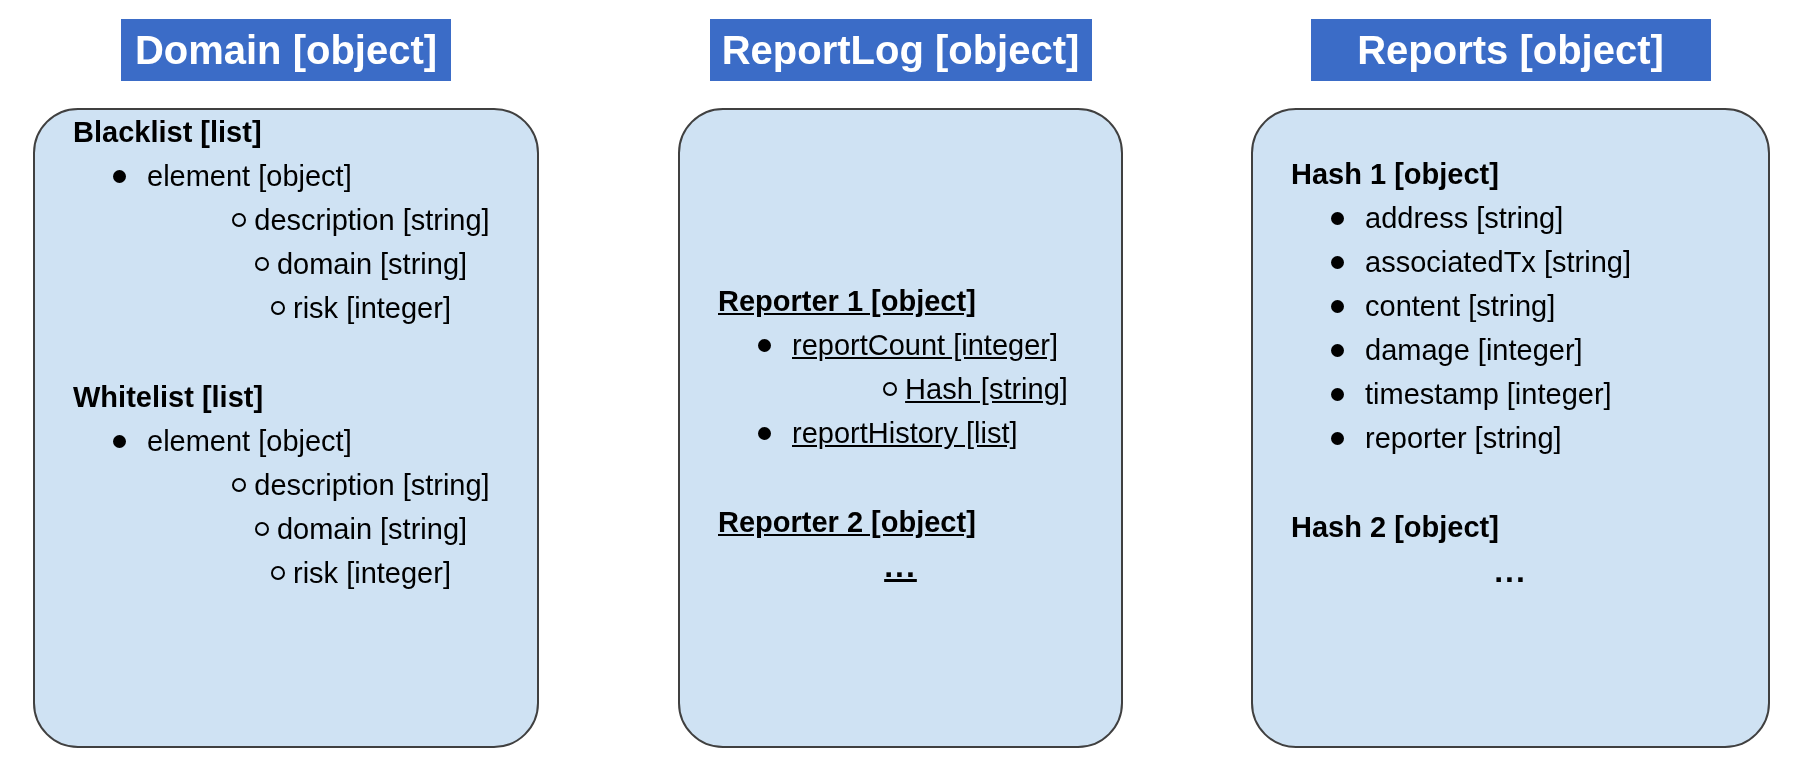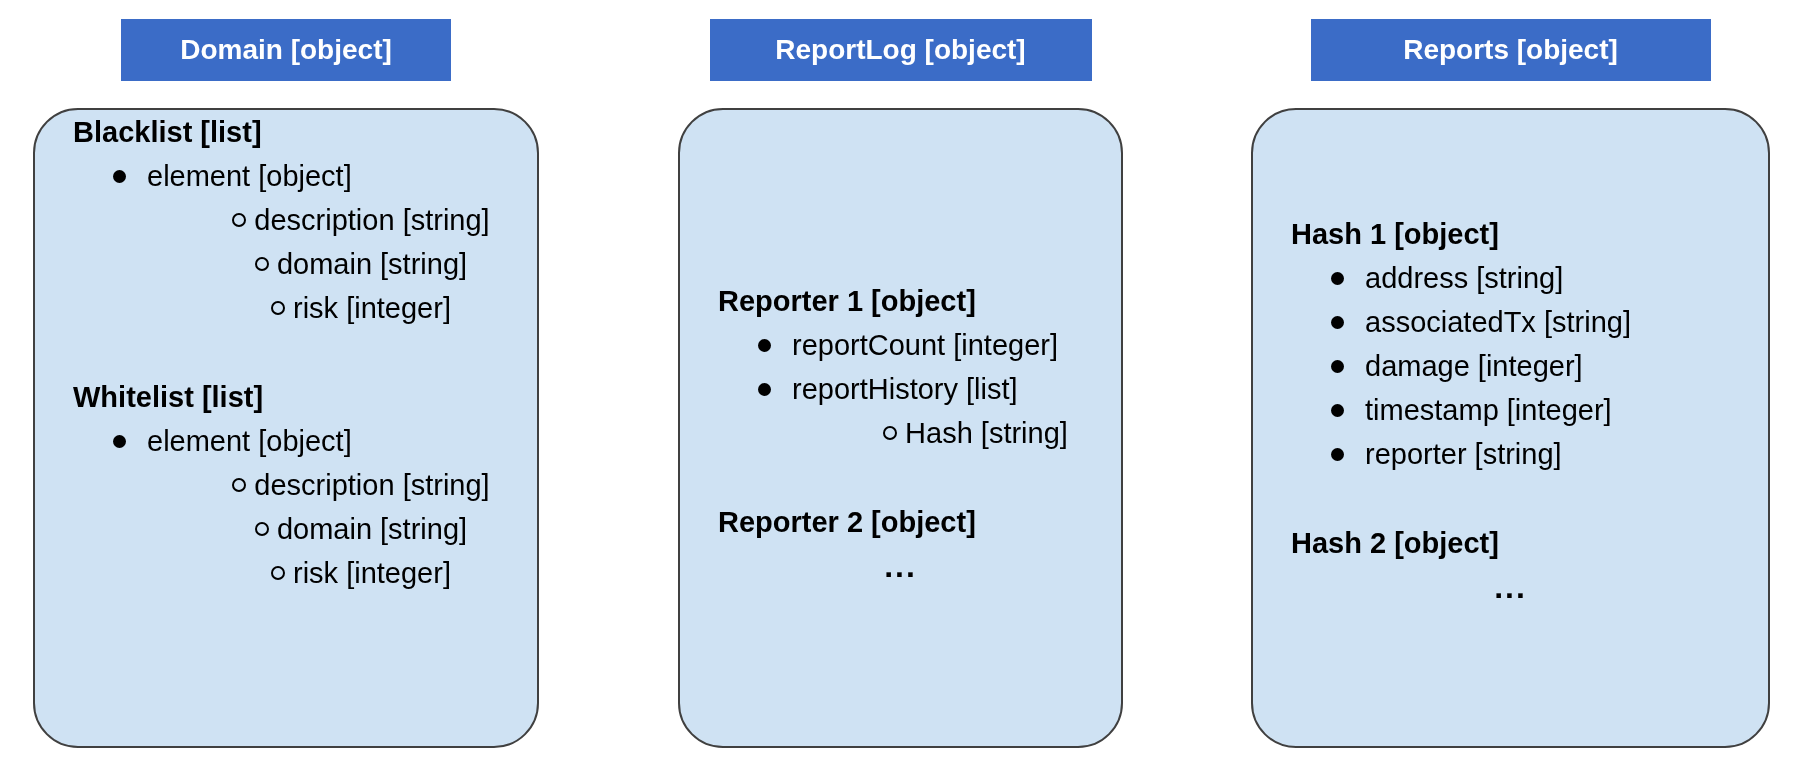--- a/index.html
+++ b/index.html
@@ -10,42 +10,42 @@
     font-family:"Liberation Sans", sans-serif;
     color:#000000;
     overflow:hidden;
   }
   .panel{position:absolute;top:19px;}
   .panel-title{
     height:62px;
     margin:0 auto;
     background:#3b6cc7;
     color:#ffffff;
-    font-size:28px;
+    font-size:40px;
     font-weight:bold;
     display:flex;align-items:center;justify-content:center;
     text-align:center;
   }
   .panel-card{
     margin-top:27px;
     height:640px;
     background:#cfe2f3;
     border:2px solid #404040;
     border-radius:45px;
     box-sizing:border-box;
   }
   .p1{left:33px;width:506px;}
   .p2{left:641px;width:445px;padding-left:37px;}
   .p3{left:1251px;width:519px;}
   .p1 .panel-title{width:330px;}
   .p2 .panel-title{width:382px;}
   .p3 .panel-title{width:400px;}
   .p1 .content{}
-  .p2 .content{padding-top:169px;}
-  .p3 .content{padding-top:102px;}
+  .p2 .content{padding-top:169px;text-decoration:underline;}
+  .p3 .content{padding-top:42px;}
   .row{
     height:44px;
     display:flex;align-items:center;
     font-size:29px;line-height:44px;
     white-space:nowrap;
   }
   .heading{font-weight:bold;padding-left:38px;}
   .gap{height:45px;}
   .l1{padding-left:78px;}
   .l2{padding-left:150px;justify-content:center;}
@@ -115,27 +115,27 @@
 
   <div class="panel p2">
     <div class="panel-title">ReportLog [object]</div>
     <div class="panel-card">
       <div class="content">
         <div class="row heading">Reporter 1 [object]</div>
         <div class="row l1">
             <span class="dot"></span>
             <span>reportCount [integer]</span>
           </div>
+        <div class="row l2">
+            <span class="circ"></span>
+            <span>Hash [string]</span>
+          </div>
         <div class="row l1">
             <span class="dot"></span>
             <span>reportHistory [list]</span>
-          </div>
-        <div class="row l2">
-            <span class="circ"></span>
-            <span>Hash [string]</span>
           </div>
         <div class="gap"></div>
         <div class="row heading">Reporter 2 [object]</div>
         <div class="row dots">...</div>
       </div>
     </div>
   </div>
 
   <div class="panel p3">
     <div class="panel-title">Reports [object]</div>
@@ -145,20 +145,24 @@
         <div class="row l1">
             <span class="dot"></span>
             <span>address [string]</span>
           </div>
         <div class="row l1">
             <span class="dot"></span>
             <span>associatedTx [string]</span>
           </div>
         <div class="row l1">
             <span class="dot"></span>
+            <span>content [string]</span>
+          </div>
+        <div class="row l1">
+            <span class="dot"></span>
             <span>damage [integer]</span>
           </div>
         <div class="row l1">
             <span class="dot"></span>
             <span>timestamp [integer]</span>
           </div>
         <div class="row l1">
             <span class="dot"></span>
             <span>reporter [string]</span>
           </div>

